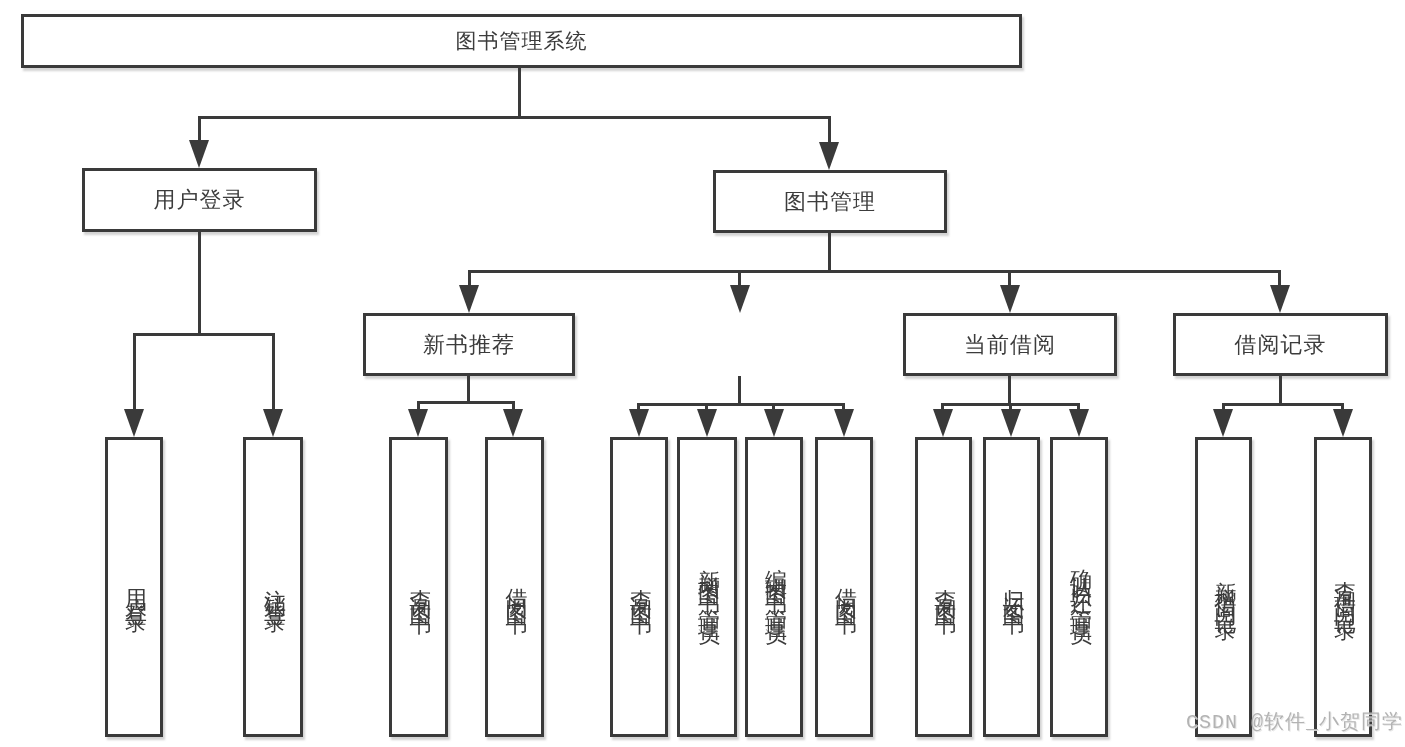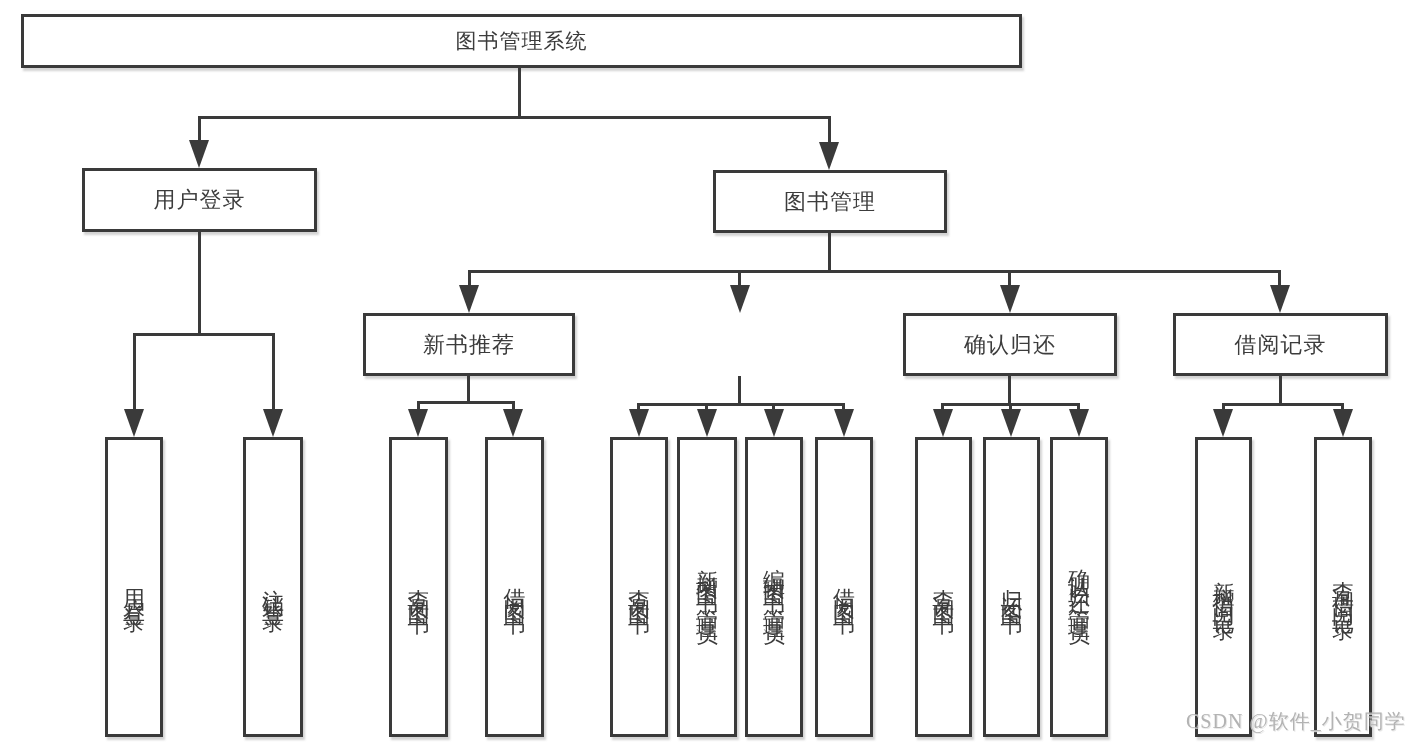--- a/index.html
+++ b/index.html
@@ -2,21 +2,21 @@
 <html style="--border: #3a3a3a; --line: #3a3a3a; --text: #3c3c3c; --watermark: #b3b3b3; --bg: #ffffff;"><head>
 <meta charset="utf-8">
 <style>
   :root{
     --border:#3a3a3a; --line:#3a3a3a; --text:#3c3c3c;
     --watermark:#b3b3b3; --bg:#ffffff;
   }
   html,body{margin:0;padding:0;background:var(--bg);}
   #canvas{
     position:relative; width:1405px; height:747px; background:var(--bg);
-    font-family:Liberation Serif, serif; overflow:hidden;
+    font-family:Liberation Mono, monospace; overflow:hidden;
   }
   .node{
     position:absolute; box-sizing:border-box; background:#fff;
     border:3px solid var(--border);
     display:flex; align-items:center; justify-content:center;
     color:var(--text);
     box-shadow:2px 3px 2px rgba(110,110,110,0.30);
   }
   .node .lbl{white-space:nowrap;}
   .hnode .lbl{font-size:22px; letter-spacing:1px;}
@@ -51,21 +51,21 @@
     <span class="lbl">用户登录</span>
   </div>
   <div class="node hnode" style="left:363px;top:313px;width:212px;height:63px">
     <span class="lbl">新书推荐</span>
   </div>
 
   <div class="node hnode" style="left:713px;top:170px;width:234px;height:63px">
     <span class="lbl">图书管理</span>
   </div>
   <div class="node hnode" style="left:903px;top:313px;width:214px;height:63px">
-    <span class="lbl">确认归还</span>
+    <span class="lbl">当前借阅</span>
   </div>
   <div class="node hnode" style="left:1173px;top:313px;width:215px;height:63px">
     <span class="lbl">借阅记录</span>
   </div>
 
   <div class="node leaf" style="left:105px;top:437px;width:58px;height:300px">
     <span class="lbl">用户登录</span>
   </div>
   <div class="node leaf" style="left:243px;top:437px;width:60px;height:300px">
     <span class="lbl">注销登录</span>

